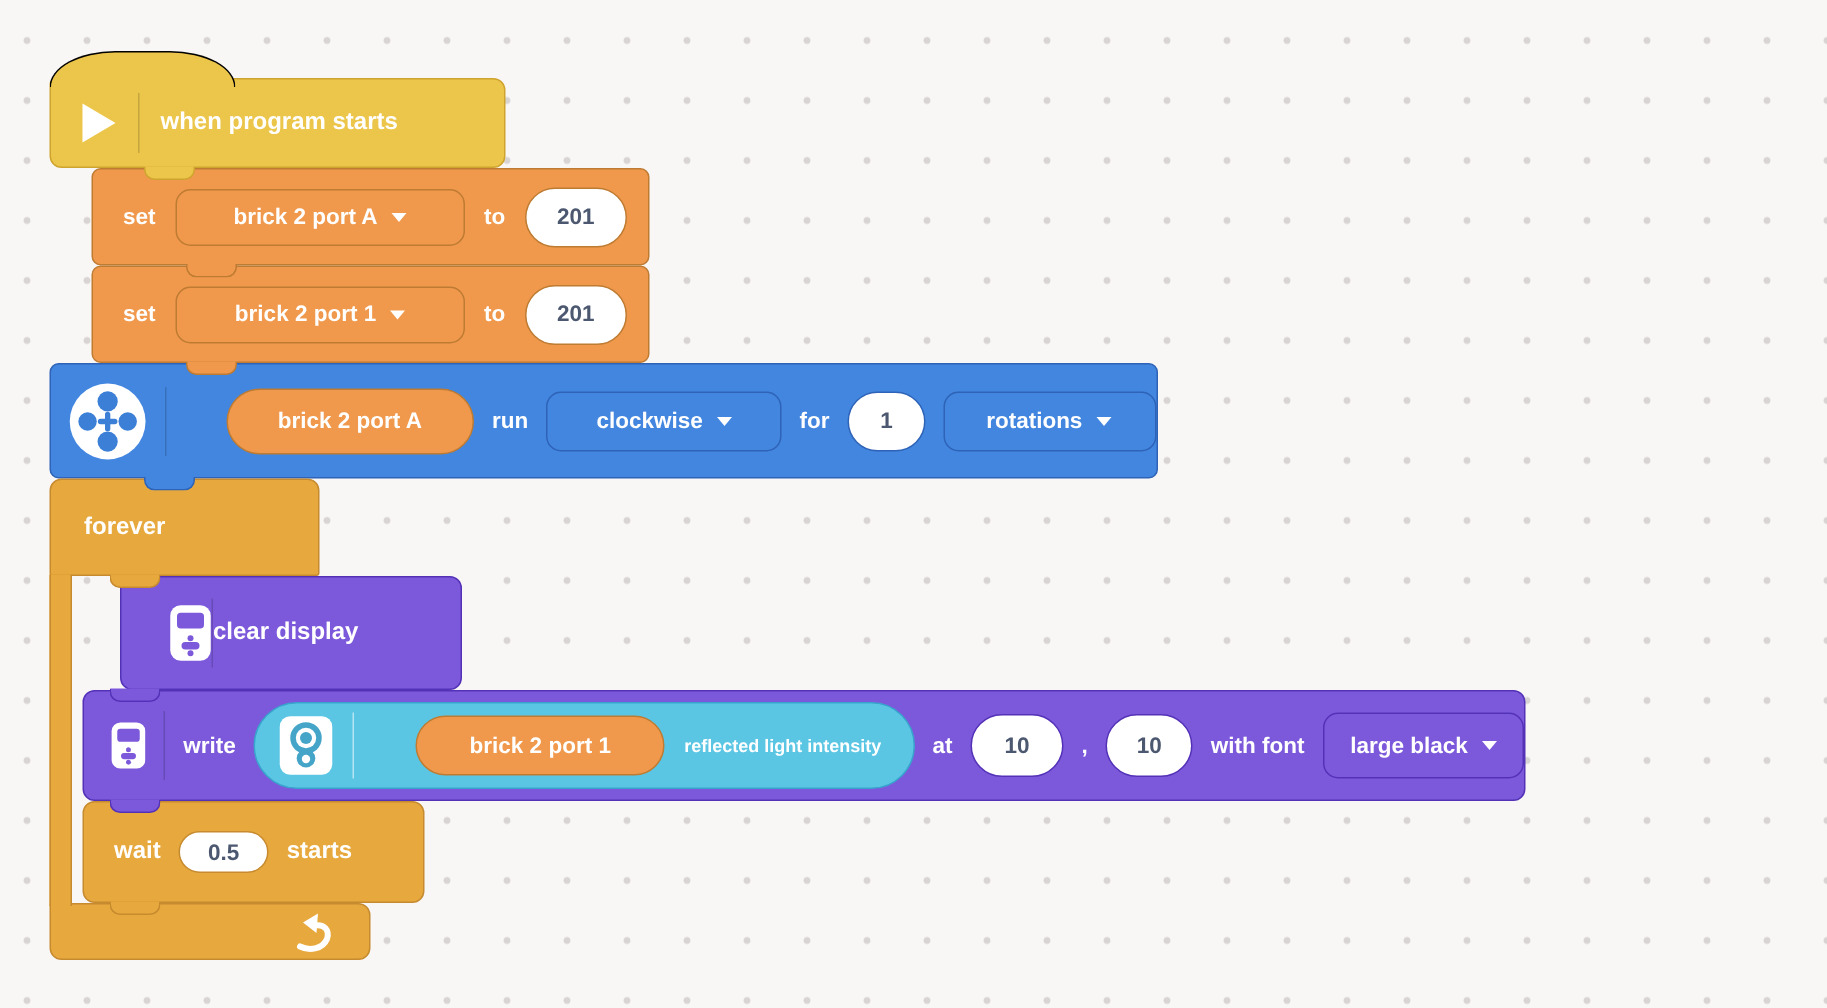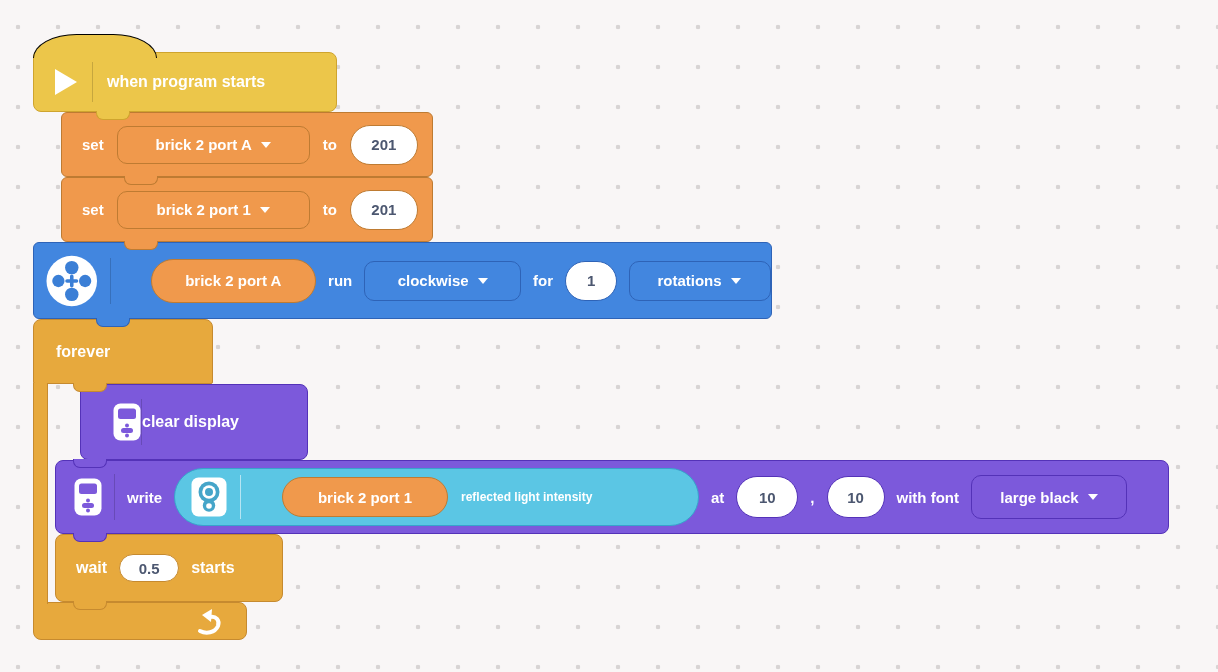--- a/index.html
+++ b/index.html
@@ -127,21 +127,21 @@
       <rect x="0.5" y="0.5" width="27" height="37" rx="7" fill="#ffffff"></rect>
       <rect x="5" y="5.5" width="18" height="10.5" rx="2.5" fill="#7C59DB"></rect>
       <circle cx="14" cy="22.5" r="2" fill="#7C59DB"></circle>
       <rect x="8" y="25" width="12" height="5" rx="2.5" fill="#7C59DB"></rect>
       <circle cx="14" cy="32.5" r="2" fill="#7C59DB"></circle>
     </svg>
     <span class="divider" style="height:46px;"></span>
     <span class="lbl" style="font-size:16px;">clear display</span>
   </div>
 
-  <div class="block c-purple" style="left:55px;top:460px;width:1114px;height:74px;border-radius:8px;padding-left:18px;gap:12px;">
+  <div class="block c-purple" style="left:55px;top:460px;width:962px;height:74px;border-radius:8px;padding-left:18px;gap:12px;">
     <svg width="28" height="38" viewBox="0 0 28 38">
       <rect x="0.5" y="0.5" width="27" height="37" rx="7" fill="#ffffff"></rect>
       <rect x="5" y="5.5" width="18" height="10.5" rx="2.5" fill="#7C59DB"></rect>
       <circle cx="14" cy="22.5" r="2" fill="#7C59DB"></circle>
       <rect x="8" y="25" width="12" height="5" rx="2.5" fill="#7C59DB"></rect>
       <circle cx="14" cy="32.5" r="2" fill="#7C59DB"></circle>
     </svg>
     <span class="divider" style="height:46px;"></span>
     <span class="lbl">write</span>
     <div class="pill c-cyan" style="width:525px;height:58px;padding-left:16px;gap:13px;">

